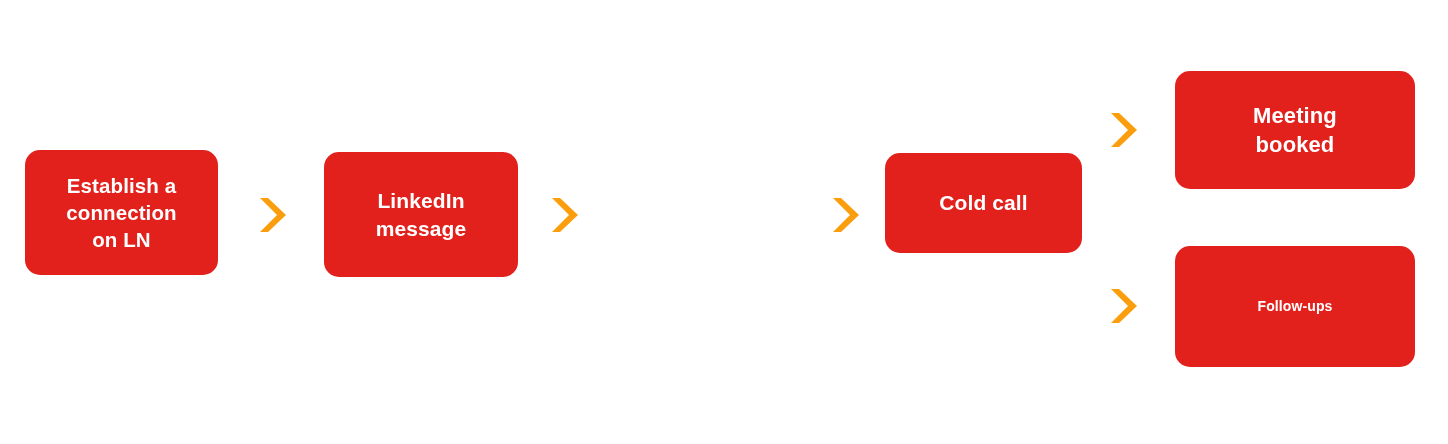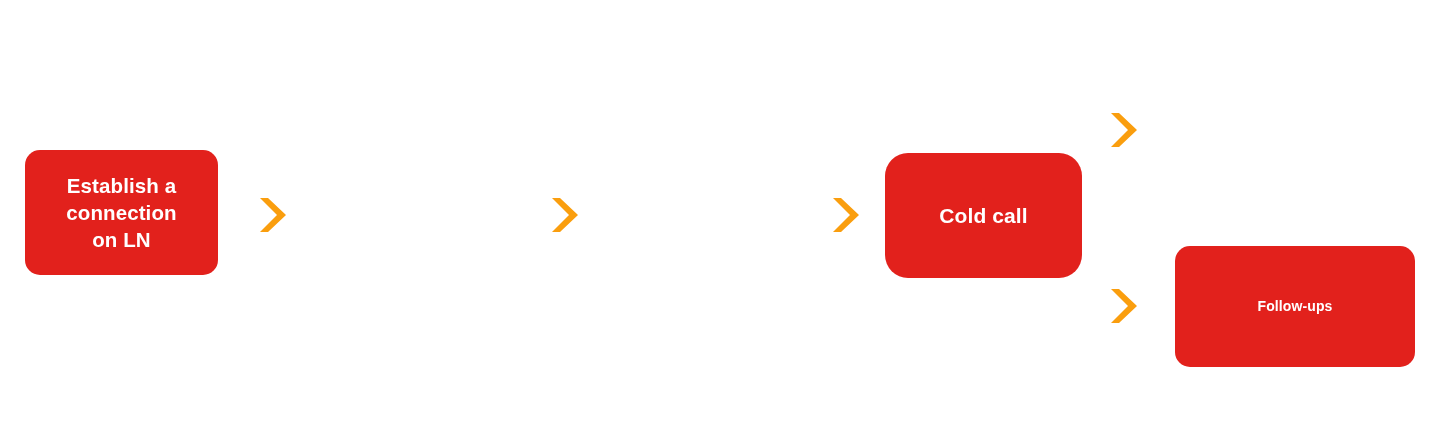--- a/index.html
+++ b/index.html
@@ -34,21 +34,21 @@
     font-weight: bold;
     font-size: 21px;
     line-height: 1.32;
     text-align: center;
     letter-spacing: 0.1px;
     white-space: pre-line;
   }
   .node-n1 { left: 25px;   top: 150px; width: 193px; height: 125px; }
   .node-n2 { left: 324px;  top: 152px; width: 194px; height: 125px; }
   .node-n3 { left: 610px;  top: 152px; width: 195px; height: 125px; }
-  .node-n4 { left: 885px;  top: 153px; width: 197px; height: 125px; border-radius: 23px; }
+  .node-n4 { left: 885px;  top: 153px; width: 197px; height: 100px; }
   .node-n5 { left: 1175px; top: 71px;  width: 240px; height: 118px; }
   .node-n6 { left: 1175px; top: 246px; width: 240px; height: 121px; }
 
   .node-n1 .node-label { font-size: 20.5px; }
   .node-n5 .node-label { font-size: 22px; }
   .node-n6 .node-label { font-size: 14px; }
 
   .arrow {
     position: absolute;
     width: 40px;
@@ -71,20 +71,24 @@
 connection
 on LN</span>
   </div>
 
   <div class="arrow arrow-a1">
     <svg viewBox="0 0 40 40" xmlns="http://www.w3.org/2000/svg" aria-hidden="true">
       <path d="M4 3 L12 3 L30 20 L12 37 L4 37 L21 20 Z" fill="#fa9e0e"></path>
     </svg>
   </div>
 
+  <div class="node node-n2">
+    <span class="node-label">LinkedIn
+message</span>
+  </div>
 
   <div class="arrow arrow-a2">
     <svg viewBox="0 0 40 40" xmlns="http://www.w3.org/2000/svg" aria-hidden="true">
       <path d="M4 3 L12 3 L30 20 L12 37 L4 37 L21 20 Z" fill="#fa9e0e"></path>
     </svg>
   </div>
 
 
   <div class="arrow arrow-a3">
     <svg viewBox="0 0 40 40" xmlns="http://www.w3.org/2000/svg" aria-hidden="true">
@@ -101,18 +105,22 @@
       <path d="M4 3 L12 3 L30 20 L12 37 L4 37 L21 20 Z" fill="#fa9e0e"></path>
     </svg>
   </div>
 
   <div class="arrow arrow-a5">
     <svg viewBox="0 0 40 40" xmlns="http://www.w3.org/2000/svg" aria-hidden="true">
       <path d="M4 3 L12 3 L30 20 L12 37 L4 37 L21 20 Z" fill="#fa9e0e"></path>
     </svg>
   </div>
 
+  <div class="node node-n5">
+    <span class="node-label">Meeting
+booked</span>
+  </div>
 
   <div class="node node-n6">
     <span class="node-label">Follow-ups</span>
   </div>
 
 </div>
 
 </body></html>

